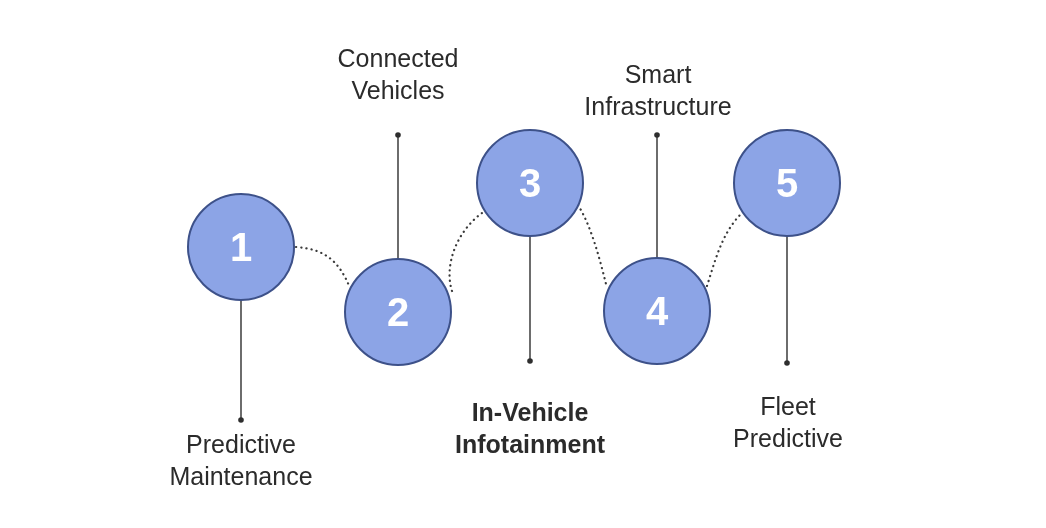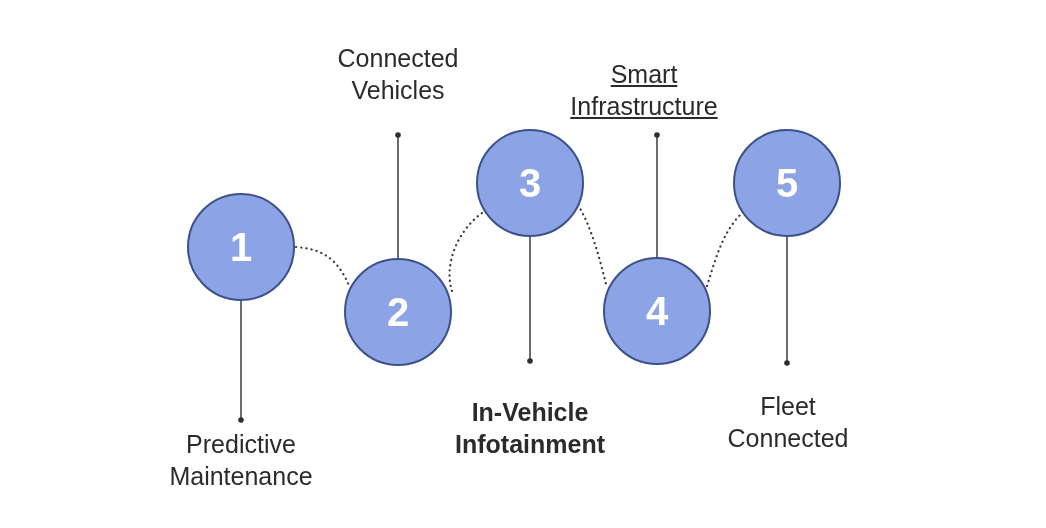--- a/index.html
+++ b/index.html
@@ -119,18 +119,18 @@
   <div class="node" style="left:733px; top:129px;">
     <span class="num">5</span>
   </div>
 
   <div class="step-label" style="left:398px; top:42px;">Connected
 Vehicles</div>
   <div class="step-label" style="left:241px; top:428px;">Predictive
 Maintenance</div>
   <div class="step-label" style="left:530px; top:396px;font-weight:bold;">In-Vehicle
 Infotainment</div>
-  <div class="step-label" style="left:644px; top:58px;text-decoration:underline;">Smart
+  <div class="step-label" style="left:658px; top:58px;">Smart
 Infrastructure</div>
   <div class="step-label" style="left:788px; top:390px;">Fleet
-Connected</div>
+Predictive</div>
 
 </div>
 
 </body></html>

